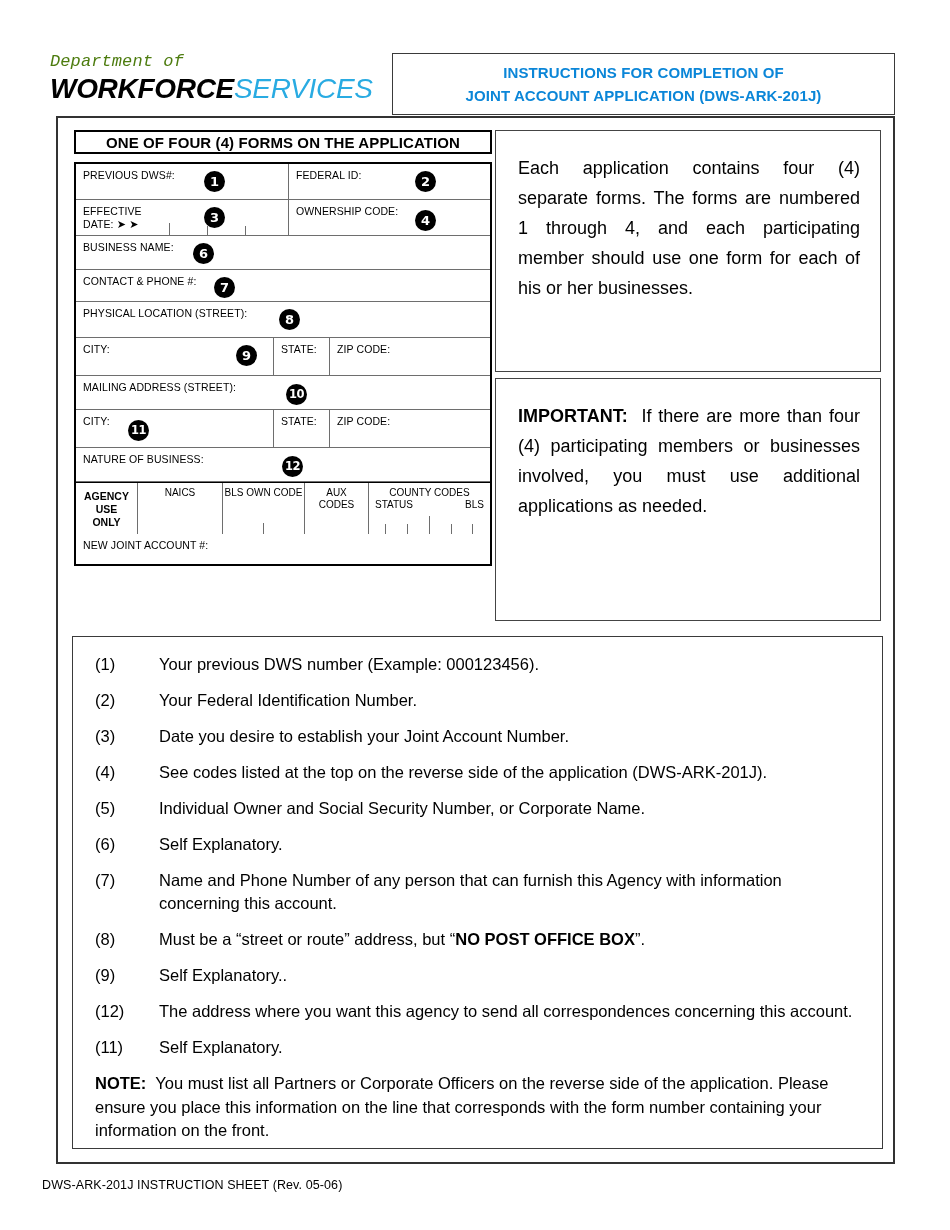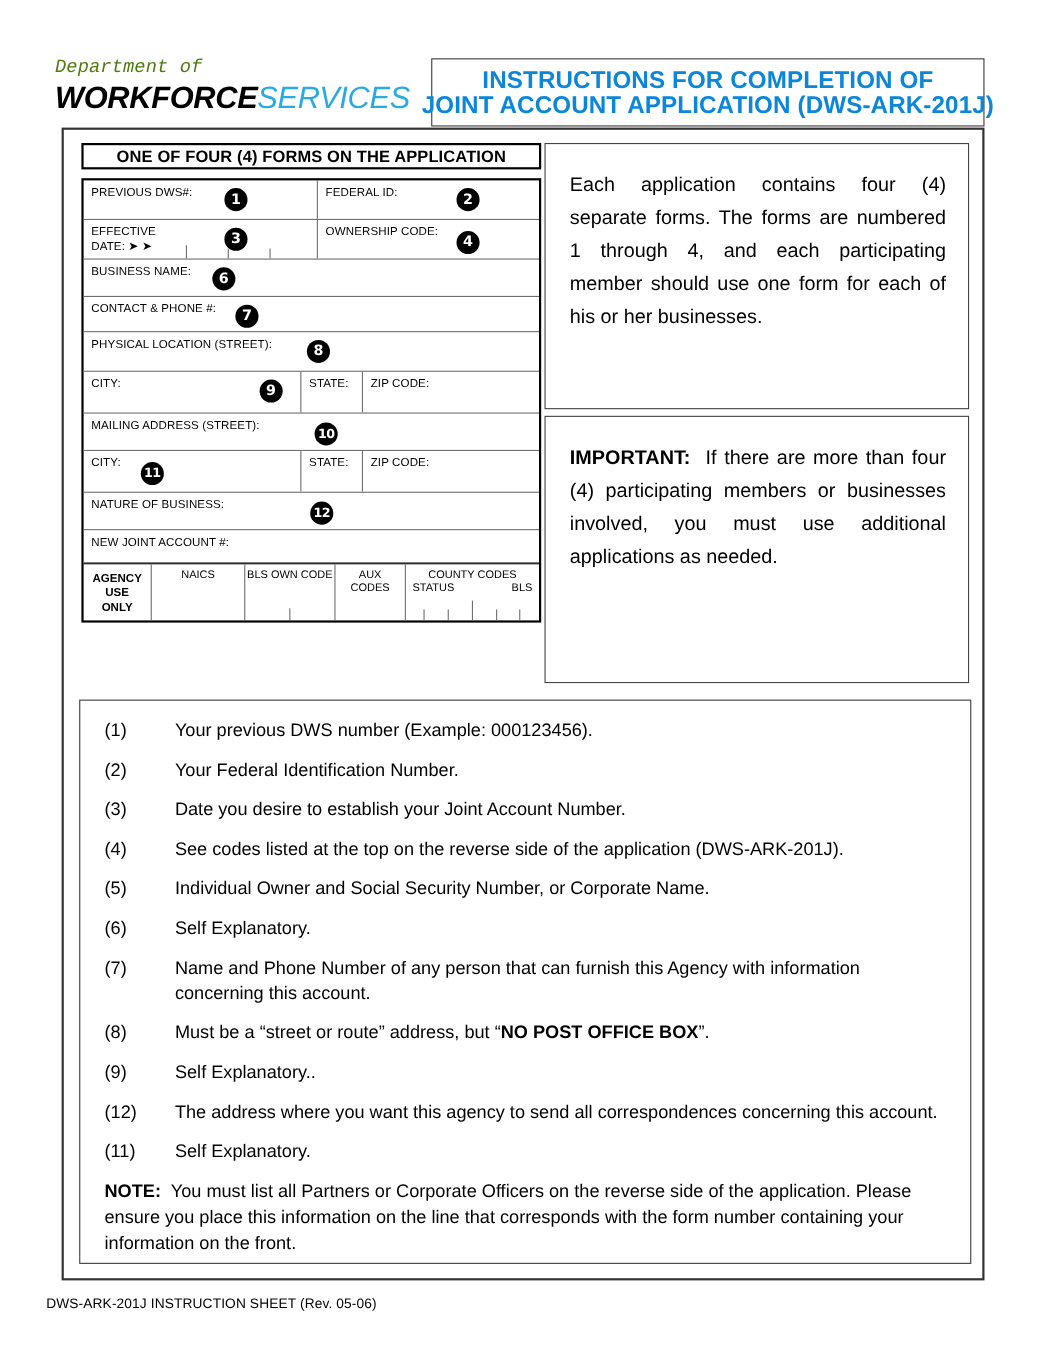--- a/index.html
+++ b/index.html
@@ -64,21 +64,21 @@
     border: 1px solid #3a3a3a;
     box-sizing: border-box;
     display: flex;
     align-items: center;
     justify-content: center;
     flex-direction: column;
   }
   .title-line {
     color: #0B86D8;
     font-weight: bold;
-    font-size: 22px;
+    font-size: 15px;
     line-height: 23px;
     text-align: center;
     letter-spacing: 0.1px;
     white-space: nowrap;
   }
 
   
   .page-frame {
     position: absolute;
     left: 56px;
@@ -348,26 +348,20 @@
         </div>
       </div>
 
       <div class="frow" style="height:34px;">
         <div class="fcell" style="width:414px;">
           <span class="lbl">NATURE OF BUSINESS:</span>
           <span class="cnum w2" style="left:206px; top:8px;">12</span>
         </div>
       </div>
 
-      <div class="frow" style="height:30px;">
-        <div class="fcell" style="width:414px;">
-          <span class="lbl">NEW JOINT ACCOUNT #:</span>
-        </div>
-      </div>
-
       <div class="frow agency-row" style="border-top:1px solid #000;">
         <div class="agency-cell agency-use-label" style="width:62px;">
           <span>AGENCY</span><br>
           <span>USE</span><br>
           <span>ONLY</span>
         </div>
         <div class="agency-cell" style="width:85px;">
           <span>NAICS</span>
         </div>
         <div class="agency-cell" style="width:82px;">
@@ -385,20 +379,26 @@
             <span>BLS</span>
           </div>
           <span class="tick" style="left:16px; height:10px;"></span>
           <span class="tick" style="left:38px; height:10px;"></span>
           <span class="tick" style="left:60px; height:18px;"></span>
           <span class="tick" style="left:82px; height:10px;"></span>
           <span class="tick" style="left:103px; height:10px;"></span>
         </div>
       </div>
 
+      <div class="frow" style="height:30px;">
+        <div class="fcell" style="width:414px;">
+          <span class="lbl">NEW JOINT ACCOUNT #:</span>
+        </div>
+      </div>
+
     </div>
   </div>
 
   <div class="side-box" id="box-a">
     <div class="inner">Each application contains four (4) separate forms. The forms are numbered 1 through 4, and each participating member should use one form for each of his or her businesses.</div>
   </div>
 
   <div class="side-box" id="box-b">
     <div class="inner">
       <span class="b-strong">IMPORTANT:</span>&nbsp;

